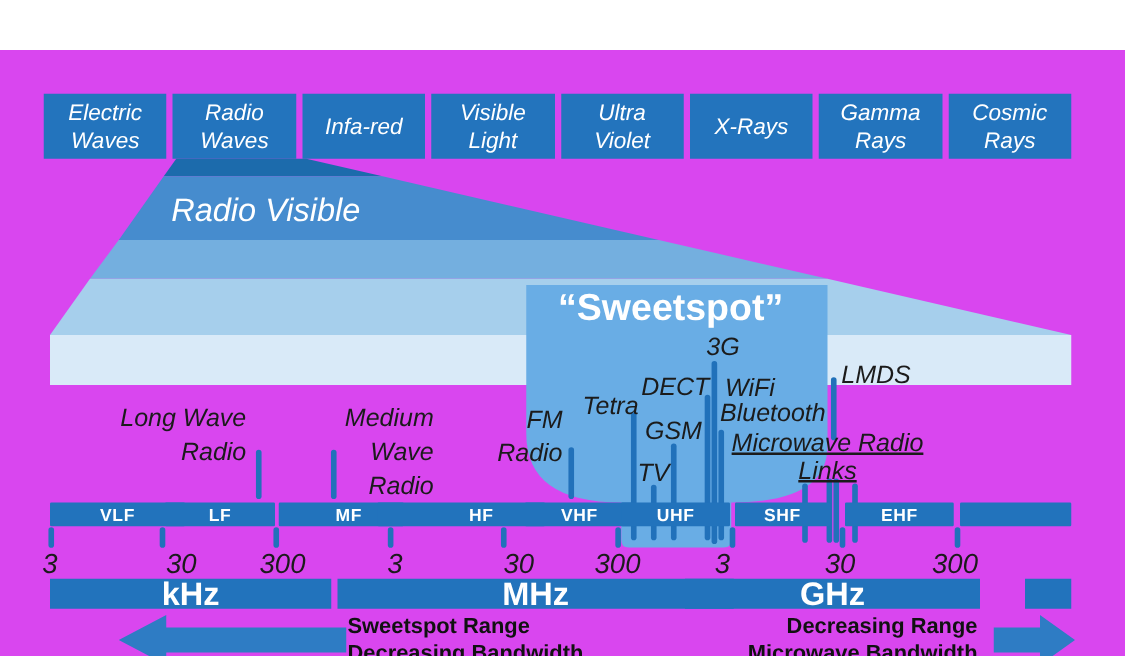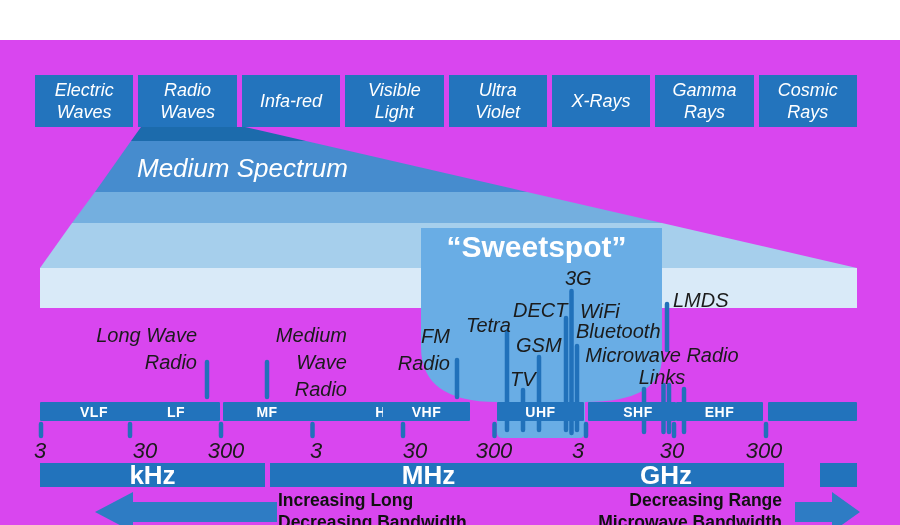--- a/index.html
+++ b/index.html
@@ -100,21 +100,21 @@
 Light</div>
     <div class="spec-box">Ultra
 Violet</div>
     <div class="spec-box">X-Rays</div>
     <div class="spec-box">Gamma
 Rays</div>
     <div class="spec-box">Cosmic
 Rays</div>
   </div>
 
-  <div class="ovl funnel-label">Medium Spectrum</div>
+  <div class="ovl funnel-label">Radio Visible</div>
   <div class="ovl sweetspot-label">“Sweetspot”</div>
 
   <div class="ovl svc" style="left:90px;top:282px;width:107px;text-align:right;">
     <div>Long Wave</div>
     <div>Radio</div>
   </div>
   <div class="ovl svc" style="left:220px;top:282px;width:127px;text-align:right;">
     <div>Medium Wave</div>
     <div>Radio</div>
   </div>
@@ -122,53 +122,53 @@
     <div>FM</div>
     <div>Radio</div>
   </div>
   <div class="ovl svc" style="left:466px;top:272px;">Tetra</div>
   <div class="ovl svc" style="left:516px;top:292px;">GSM</div>
   <div class="ovl svc" style="left:510px;top:326px;">TV</div>
   <div class="ovl svc" style="left:513px;top:257px;">DECT</div>
   <div class="ovl svc" style="left:565px;top:225px;">3G</div>
   <div class="ovl svc" style="left:580px;top:258px;">WiFi</div>
   <div class="ovl svc" style="left:576px;top:278px;">Bluetooth</div>
-  <div class="ovl svc2" style="left:584px;top:304px;width:156px;text-align:center;">
+  <div class="ovl svc2" style="left:584px;top:304px;width:156px;text-align:center;text-decoration:underline;">
     <div>Microwave Radio</div>
     <div>Links</div>
   </div>
   <div class="ovl svc" style="left:673px;top:247px;">LMDS</div>
 
   <div class="band" style="left:40px;width:108px;">VLF</div>
   <div class="band" style="left:132px;width:88px;">LF</div>
-  <div class="band" style="left:223px;width:88px;">MF</div>
+  <div class="band" style="left:223px;width:88px;padding-left:12px;">MF</div>
   <div class="band" style="left:302px;width:102px;padding-left:32px;">HF</div>
-  <div class="band" style="left:383px;width:87px;">VHF</div>
+  <div class="band" style="left:420px;width:87px;">VHF</div>
   <div class="band" style="left:497px;width:87px;">UHF</div>
-  <div class="band" style="left:588px;width:76px;padding-left:12px;">SHF</div>
+  <div class="band" style="left:588px;width:76px;">SHF</div>
   <div class="band" style="left:676px;width:87px;">EHF</div>
   <div class="band" style="left:768px;width:89px;"></div>
 
   <div class="num" style="left:40px;">3</div>
   <div class="num" style="left:145px;">30</div>
   <div class="num" style="left:226px;">300</div>
   <div class="num" style="left:316px;">3</div>
   <div class="num" style="left:415px;">30</div>
   <div class="num" style="left:494px;">300</div>
   <div class="num" style="left:578px;">3</div>
   <div class="num" style="left:672px;">30</div>
   <div class="num" style="left:764px;">300</div>
 
   <div class="unit" style="left:40px;width:225px;">kHz</div>
   <div class="unit" style="left:270px;width:317px;">MHz</div>
   <div class="unit" style="left:548px;width:236px;">GHz</div>
   <div class="unit" style="left:820px;width:37px;"></div>
 
   <div class="dir dir-left">
-    <div>Increasing Long</div>
+    <div>Sweetspot Range</div>
     <div>Decreasing Bandwidth</div>
   </div>
   <div class="dir dir-right">
     <div>Decreasing Range</div>
     <div>Microwave Bandwidth</div>
   </div>
 
 </div>
 
 </body></html>

